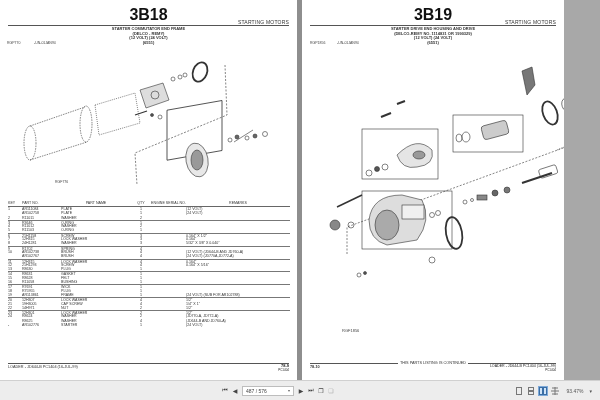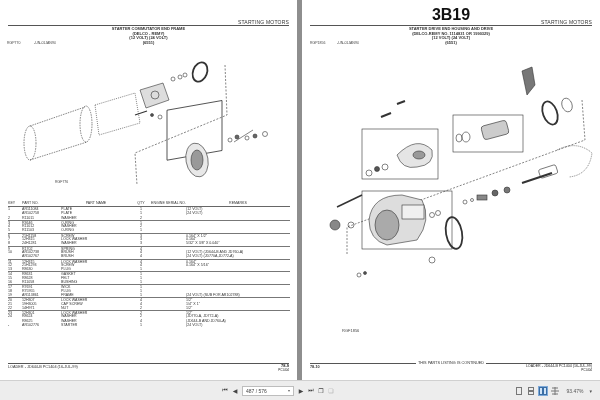--- a/index.html
+++ b/index.html
@@ -1,20 +1,20 @@
 <!DOCTYPE html>
 <html><head>
 <meta charset="utf-8">
 <style>
   * { box-sizing: border-box; margin: 0; padding: 0; }
   html, body { width: 600px; height: 400px; overflow: hidden; background: #9a9a9a; font-family: "Liberation Sans", sans-serif; }
   .viewer { position: relative; width: 600px; height: 400px; background: #a8a8a8; }
   .page { position: absolute; top: 0; height: 380px; background: #fff; overflow: hidden; }
   .page-left { left: 0; width: 297px; }
-  .page-right { left: 302px; width: 298px; }
+  .page-right { left: 302px; width: 262px; }
   .gutter { position: absolute; left: 297px; top: 0; width: 5px; height: 380px; background: #8e8e8e; }
 
   .pg-title { position: absolute; top: 6px; left: 0; right: 0; text-align: center; font-weight: bold; font-size: 16px; color: #111; }
   .pg-section { position: absolute; top: 19px; right: 8px; font-size: 5px; color: #333; letter-spacing: 0.2px; }
   .pg-rule { position: absolute; top: 25px; left: 8px; right: 8px; height: 1px; background: #555; }
   .pg-caption { position: absolute; top: 27px; left: 0; right: 0; text-align: center; font-size: 4px; line-height: 4.5px; color: #333; font-weight: bold; }
   .pg-ref { position: absolute; top: 41px; font-size: 3.5px; color: #444; }
 
   .diagram { position: absolute; }
   .diagram svg { width: 100%; height: 100%; }
@@ -47,20 +47,21 @@
   .view-btn { display: inline-flex; width: 10px; height: 10px; align-items: center; justify-content: center; margin: 0 1px; }
   .view-btn.active { background: #cfe3f7; border: 1px solid #7ea9d8; }
   .zoom-val { margin-left: 6px; font-size: 5px; color: #555; display: flex; align-items: center; gap: 6px; }
 </style>
 </head>
 <body>
 
 <div class="viewer">
 
   <div class="page page-left">
+    <div class="pg-title">3B18</div>
     <div class="pg-section">STARTING MOTORS</div>
     <div class="pg-rule"></div>
     <div class="pg-caption">
       <div>STARTER COMMUTATOR END FRAME</div>
       <div>(DELCO - REMY)</div>
       <div>(12 VOLT) (24 VOLT)</div>
       <div>(6551)</div>
     </div>
     <div class="pg-ref" style="left:7px">RGP770</div>
     <div class="pg-ref" style="left:34px">-UN-01JAN94</div>

